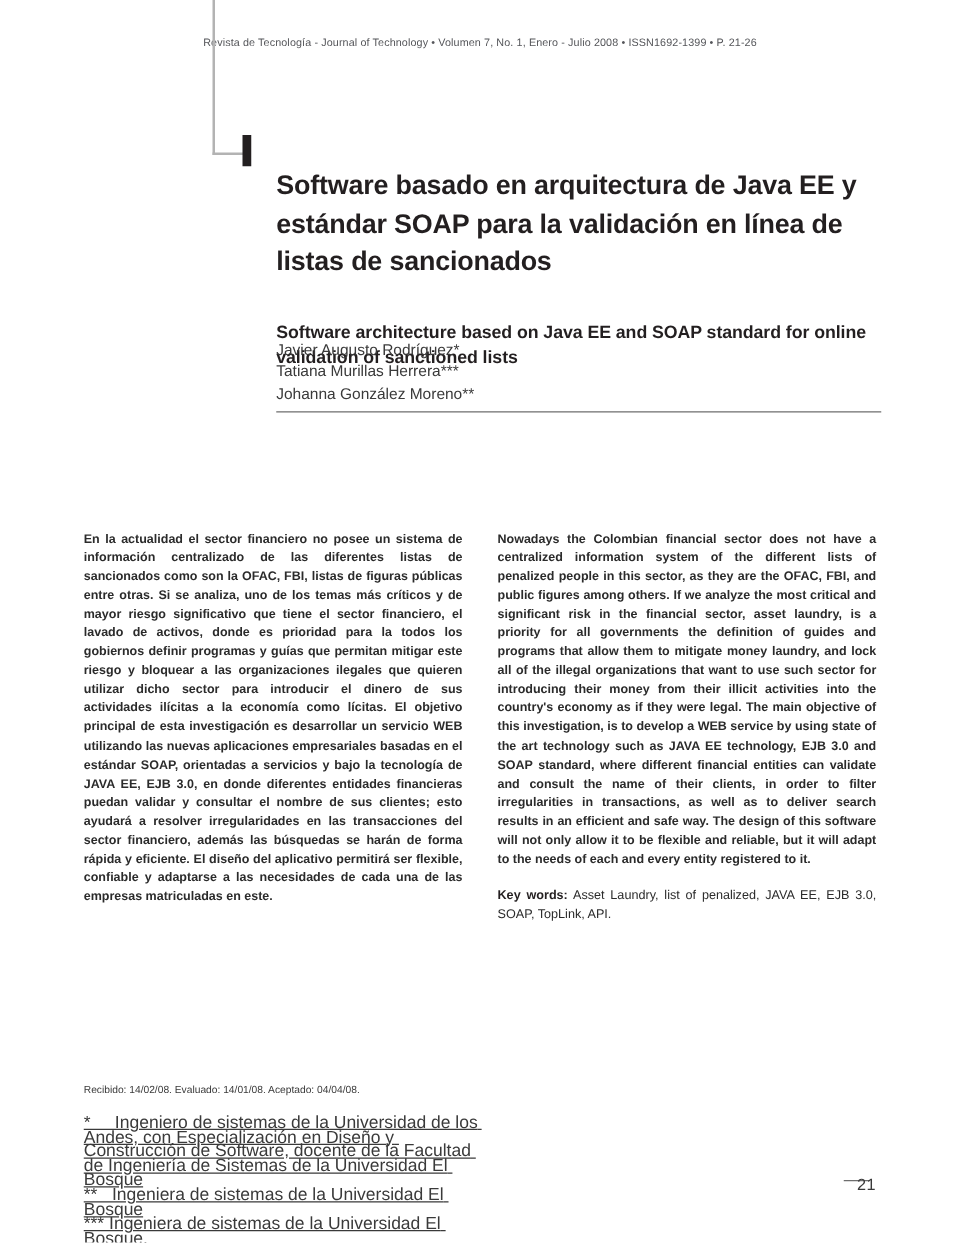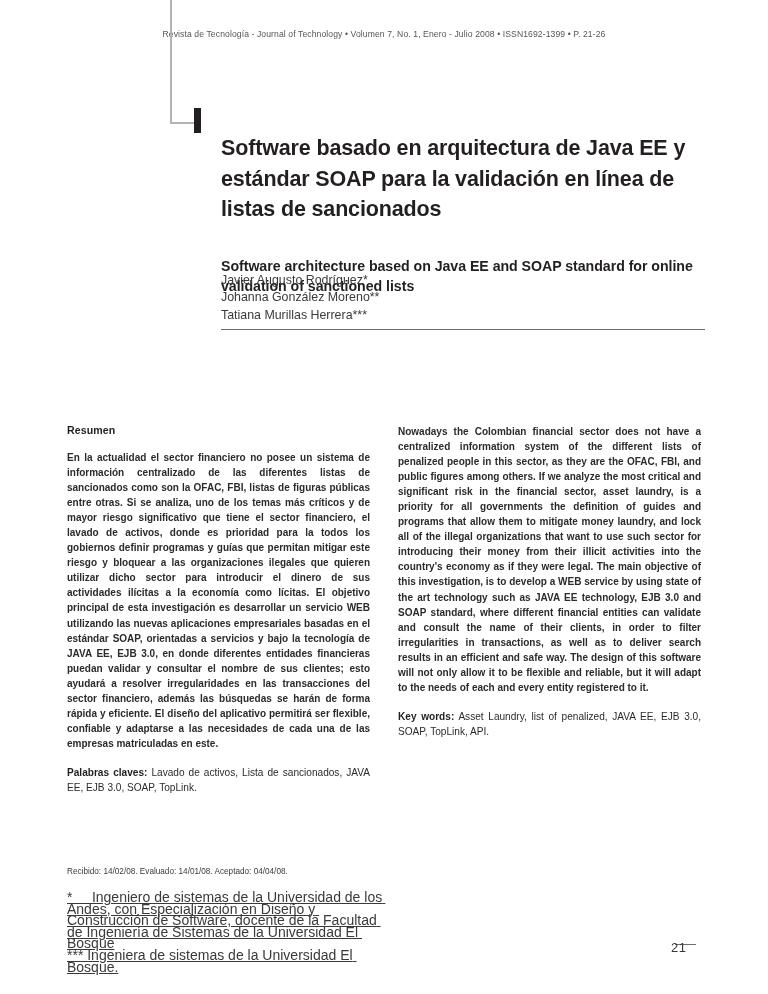--- a/index.html
+++ b/index.html
@@ -163,21 +163,21 @@
     top: 944px;
     width: 21px;
     height: 1px;
     background: #6e6e6e;
   }
   .folio {
     position: absolute;
     left: 671px;
     top: 940px;
     width: 30px;
-    text-align: left;
+    text-align: right;
     font-size: 13px;
     color: #3a3a3a;
     letter-spacing: 0.5px;
   }
 </style>
 </head>
 <body>
 
 <div class="running-head">Revista de Tecnología - Journal of Technology • Volumen 7, No. 1, Enero - Julio 2008 • ISSN1692-1399 • P. 21-26</div>
 
@@ -185,37 +185,36 @@
 <div class="deco-horiz"></div>
 <div class="deco-bar"></div>
 
 <div class="title-block">
   <h1 class="title-es">Software basado en arquitectura de Java EE y estándar SOAP para la validación en línea de listas de sancionados</h1>
   <h2 class="title-en">Software architecture based on Java EE and SOAP standard for online validation of sanctioned lists</h2>
 </div>
 
 <div class="authors">
   <div>Javier Augusto Rodríguez*</div>
+  <div>Tatiana Murillas Herrera***</div>
   <div>Johanna González Moreno**</div>
-  <div>Tatiana Murillas Herrera***</div>
 </div>
 <div class="rule-authors"></div>
 
 <div class="col col-left">
-  <h2>Resumen</h2>
   <p class="abstract-body">En la actualidad el sector financiero no posee un sistema de información centralizado de las diferentes listas de sancionados como son la OFAC, FBI, listas de figuras públicas entre otras. Si se analiza, uno de los temas más críticos y de mayor riesgo significativo que tiene el sector financiero, el lavado de activos, donde es prioridad para la todos los gobiernos definir programas y guías que permitan mitigar este riesgo y bloquear a las organizaciones ilegales que quieren utilizar dicho sector para introducir el dinero de sus actividades ilícitas a la economía como lícitas. El objetivo principal de esta investigación es desarrollar un servicio WEB utilizando las nuevas aplicaciones empresariales basadas  en el estándar SOAP, orientadas a servicios y  bajo la tecnología de JAVA EE, EJB 3.0, en donde diferentes entidades financieras puedan validar y consultar el nombre de sus clientes; esto ayudará a resolver irregularidades en las transacciones del sector financiero, además las búsquedas se harán de forma rápida y eficiente. El diseño del aplicativo  permitirá ser flexible, confiable y adaptarse a las necesidades de cada una de las empresas matriculadas en este.</p>
-  <p class="kw"><b>Palabras claves:</b> <span>Lavado de activos, Lista de sancionados, JAVA EE, EJB 3.0, SOAP, TopLink.</span></p>
 </div>
 
 <div class="col col-right">
   <p class="abstract-body">Nowadays the Colombian financial sector does not have a centralized information system of the different lists of penalized people in this sector, as they are the OFAC, FBI, and public figures among others. If we analyze the most critical and significant risk in the financial sector, asset laundry, is a priority for all governments the definition of guides and programs that allow them to mitigate money laundry, and lock all of the illegal organizations that want to use such sector for introducing their money from their illicit activities into the country's economy as if they were legal.   The main objective of this investigation, is to develop a WEB service by using state of the art technology such as JAVA EE technology, EJB 3.0 and SOAP standard, where different financial entities can validate and consult the name of their clients, in order to filter irregularities in transactions, as well as to deliver search results in an efficient and safe way. The design of this software will not only allow it to be flexible and reliable, but it will adapt to the needs of each and every entity registered to it.</p>
   <p class="kw"><b>Key words:</b> <span>Asset Laundry, list of penalized, JAVA EE, EJB 3.0, SOAP, TopLink, API.</span></p>
 </div>
 
 <div class="received">Recibido: 14/02/08. Evaluado: 14/01/08. Aceptado: 04/04/08.</div>
 
 <div class="notes">
   <div class="note-row">*     Ingeniero de sistemas de la Universidad de los Andes, con Especialización en Diseño y Construcción de Software, docente de la Facultad de Ingeniería de Sistemas de la Universidad El Bosque</div>
+  <div class="note-row">**   Ingeniera de sistemas de la Universidad El Bosque</div>
   <div class="note-row">*** Ingeniera de sistemas de la Universidad El Bosque.</div>
 </div>
 
 <div class="folio-rule"></div>
 <div class="folio">21</div>
 
 </body></html>

